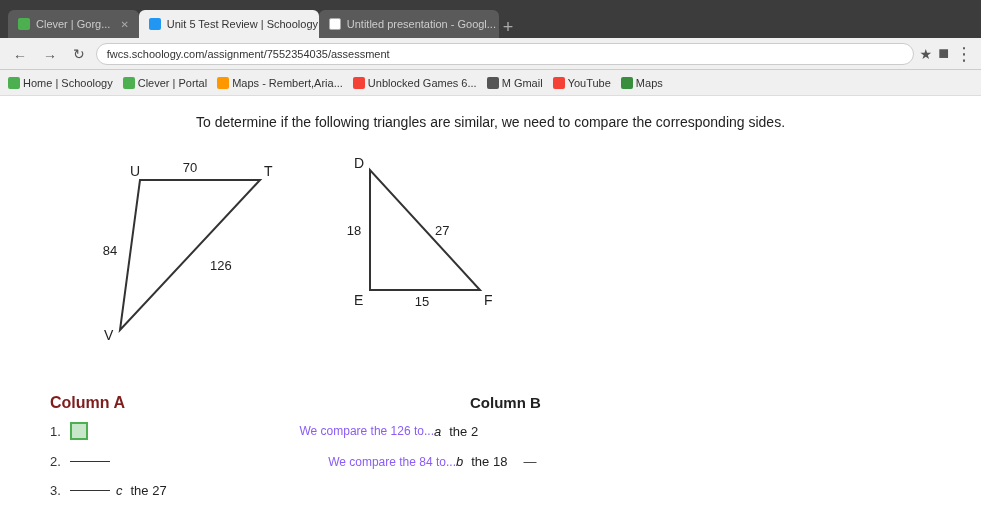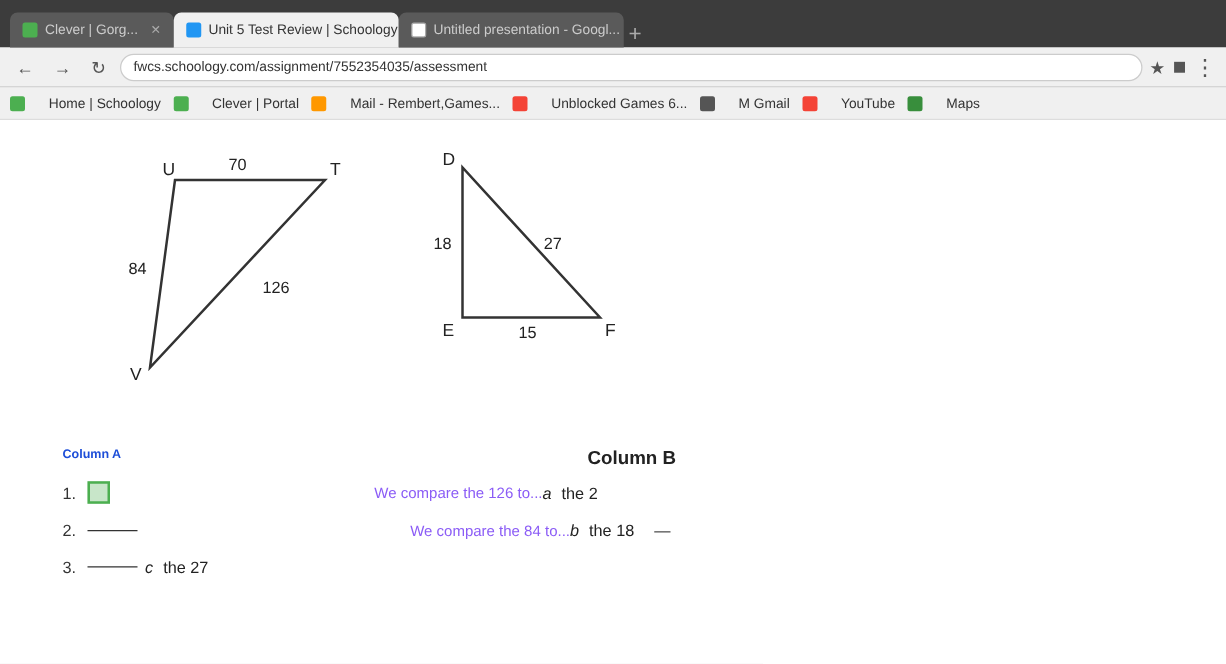--- a/index.html
+++ b/index.html
@@ -101,21 +101,21 @@
       padding: 0 8px;
       gap: 10px;
       border-bottom: 1px solid #ddd;
     }
     .bookmark-item {
       font-size: 11px;
       color: #333;
       cursor: pointer;
       display: flex;
       align-items: center;
-      gap: 19px;
+      gap: 3px;
     }
     .bk-icon {
       width: 12px;
       height: 12px;
       border-radius: 2px;
       background: #4caf50;
       display: inline-block;
     }
     .bk-icon.orange { background: #ff9800; }
     .bk-icon.red { background: #f44336; }
@@ -147,22 +147,22 @@
 
     
     .columns-header {
       display: flex;
       gap: 0;
       margin-bottom: 10px;
       padding: 0 20px;
     }
     .col-a-header {
       width: 420px;
-      font-size: 10px;
-      color: #1d4ed8;
+      font-size: 16px;
+      color: #7f1d1d;
       font-weight: bold;
     }
     .col-b-header {
       font-size: 15px;
       color: #222;
       font-weight: bold;
     }
 
     .question-rows {
       padding: 0 20px;
@@ -260,21 +260,21 @@
   <span class="bookmark-item">
     <span class="bk-icon"></span>
     <span>Home | Schoology</span>
   </span>
   <span class="bookmark-item">
     <span class="bk-icon"></span>
     <span>Clever | Portal</span>
   </span>
   <span class="bookmark-item">
     <span class="bk-icon orange"></span>
-    <span>Mail - Rembert,Games...</span>
+    <span>Maps - Rembert,Aria...</span>
   </span>
   <span class="bookmark-item">
     <span class="bk-icon red"></span>
     <span>Unblocked Games 6...</span>
   </span>
   <span class="bookmark-item">
     <span class="bk-icon dark"></span>
     <span>M Gmail</span>
   </span>
   <span class="bookmark-item">
@@ -282,20 +282,21 @@
     <span>YouTube</span>
   </span>
   <span class="bookmark-item">
     <span class="bk-icon green2"></span>
     <span>Maps</span>
   </span>
 </div>
 
 <div class="main-content">
 
+  <p class="instruction-text">To determine if the following triangles are similar, we need to compare the corresponding sides.</p>
 
   <div class="triangles-area">
     <svg width="220" height="220">
 
       <polygon points="50,30 170,30 30,180" fill="none" stroke="#333" stroke-width="2"></polygon>
 
       <text x="40" y="26" font-size="14" fill="#222">U</text>
       <text x="174" y="26" font-size="14" fill="#222">T</text>
       <text x="14" y="190" font-size="14" fill="#222">V</text>
 

